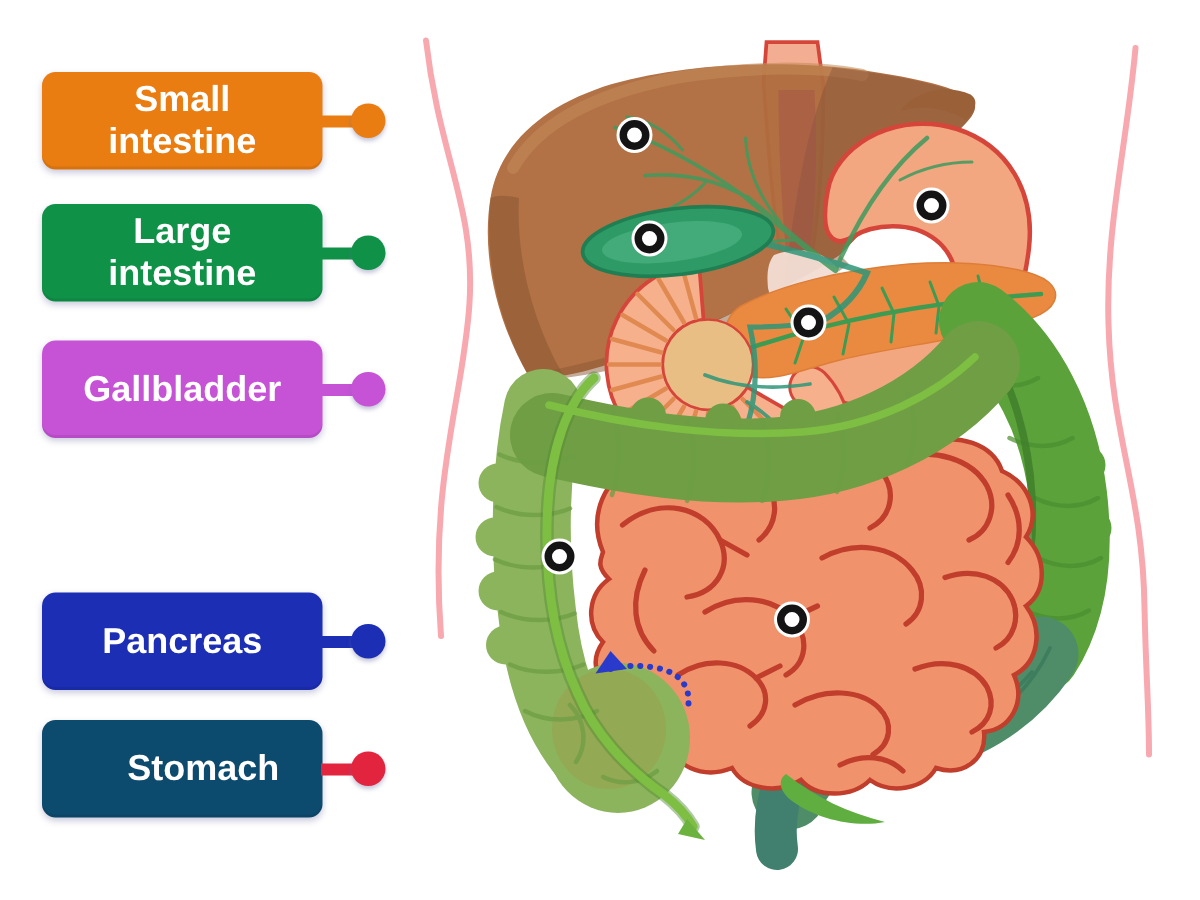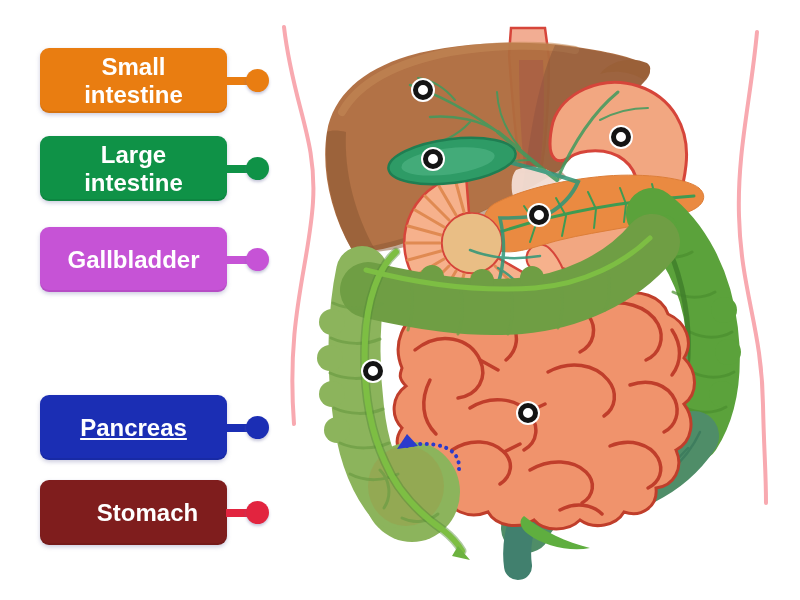--- a/index.html
+++ b/index.html
@@ -1,20 +1,20 @@
 <!DOCTYPE html>
 <html><head>
 <meta charset="utf-8">
 <style>
   html,body{margin:0;padding:0;background:#fff;}
   .stage{position:relative;width:800px;height:600px;background:#fff;overflow:hidden;
          font-family:"Liberation Sans",sans-serif;}
   .diagram-svg{position:absolute;left:0;top:0;}
   
-  .label-row{position:absolute;left:40px;width:232px;height:65px;}
+  .label-row{position:absolute;left:28px;width:232px;height:65px;}
   .label-pill{position:absolute;left:0;top:0;width:187px;height:100%;border-radius:9px;
               display:flex;align-items:center;justify-content:center;text-align:center;
               padding:0 18px;box-sizing:border-box;color:#fff;font-weight:700;font-size:24px;
               line-height:28px;cursor:grab;
               box-shadow:0 2px 4px rgba(110,110,160,.35), inset 0 -2px 0 rgba(0,0,0,.08);}
   .label-stem{position:absolute;left:186px;top:calc(50% - 4px);width:22px;height:8px;}
   .label-dot{position:absolute;left:206px;top:calc(50% - 11.5px);width:23px;height:23px;
              border-radius:50%;box-shadow:0 2px 3px rgba(110,110,160,.4);}
   
   .pin{position:absolute;box-sizing:content-box;width:10px;height:10px;padding:0;background:#fff;
@@ -215,23 +215,23 @@
     <div class="label-pill" style="background: rgb(15, 146, 71);">Large intestine</div>
     <div class="label-stem" style="background: rgb(15, 146, 71);"></div>
     <div class="label-dot" style="background: rgb(15, 146, 71);"></div>
   </div>
   <div class="label-row" style="top:227px">
     <div class="label-pill" style="background: rgb(198, 83, 214);">Gallbladder</div>
     <div class="label-stem" style="background: rgb(198, 83, 214);"></div>
     <div class="label-dot" style="background: rgb(198, 83, 214);"></div>
   </div>
   <div class="label-row" style="top:395px">
-    <div class="label-pill" style="background: rgb(27, 46, 180); text-decoration: underline;">Pancreas</div>
+    <div class="label-pill" style="background: rgb(27, 46, 180);">Pancreas</div>
     <div class="label-stem" style="background: rgb(27, 46, 180);"></div>
     <div class="label-dot" style="background: rgb(27, 46, 180);"></div>
   </div>
   <div class="label-row" style="top:480px">
-    <div class="label-pill" style="background: #7f1d1d; padding-left: 46px;">Stomach</div>
+    <div class="label-pill" style="background: #0c4a6e; padding-left: 46px;">Stomach</div>
     <div class="label-stem" style="background: rgb(226, 36, 63);"></div>
     <div class="label-dot" style="background: rgb(226, 36, 63);"></div>
   </div>
 
 </div>
 
 </body></html>

